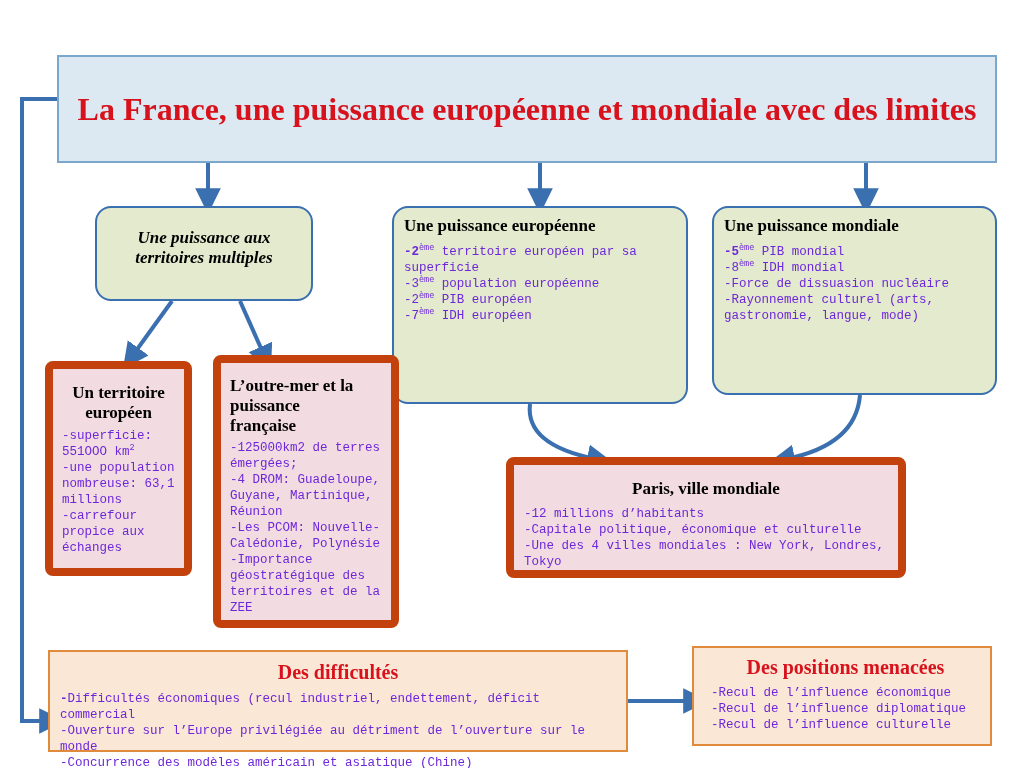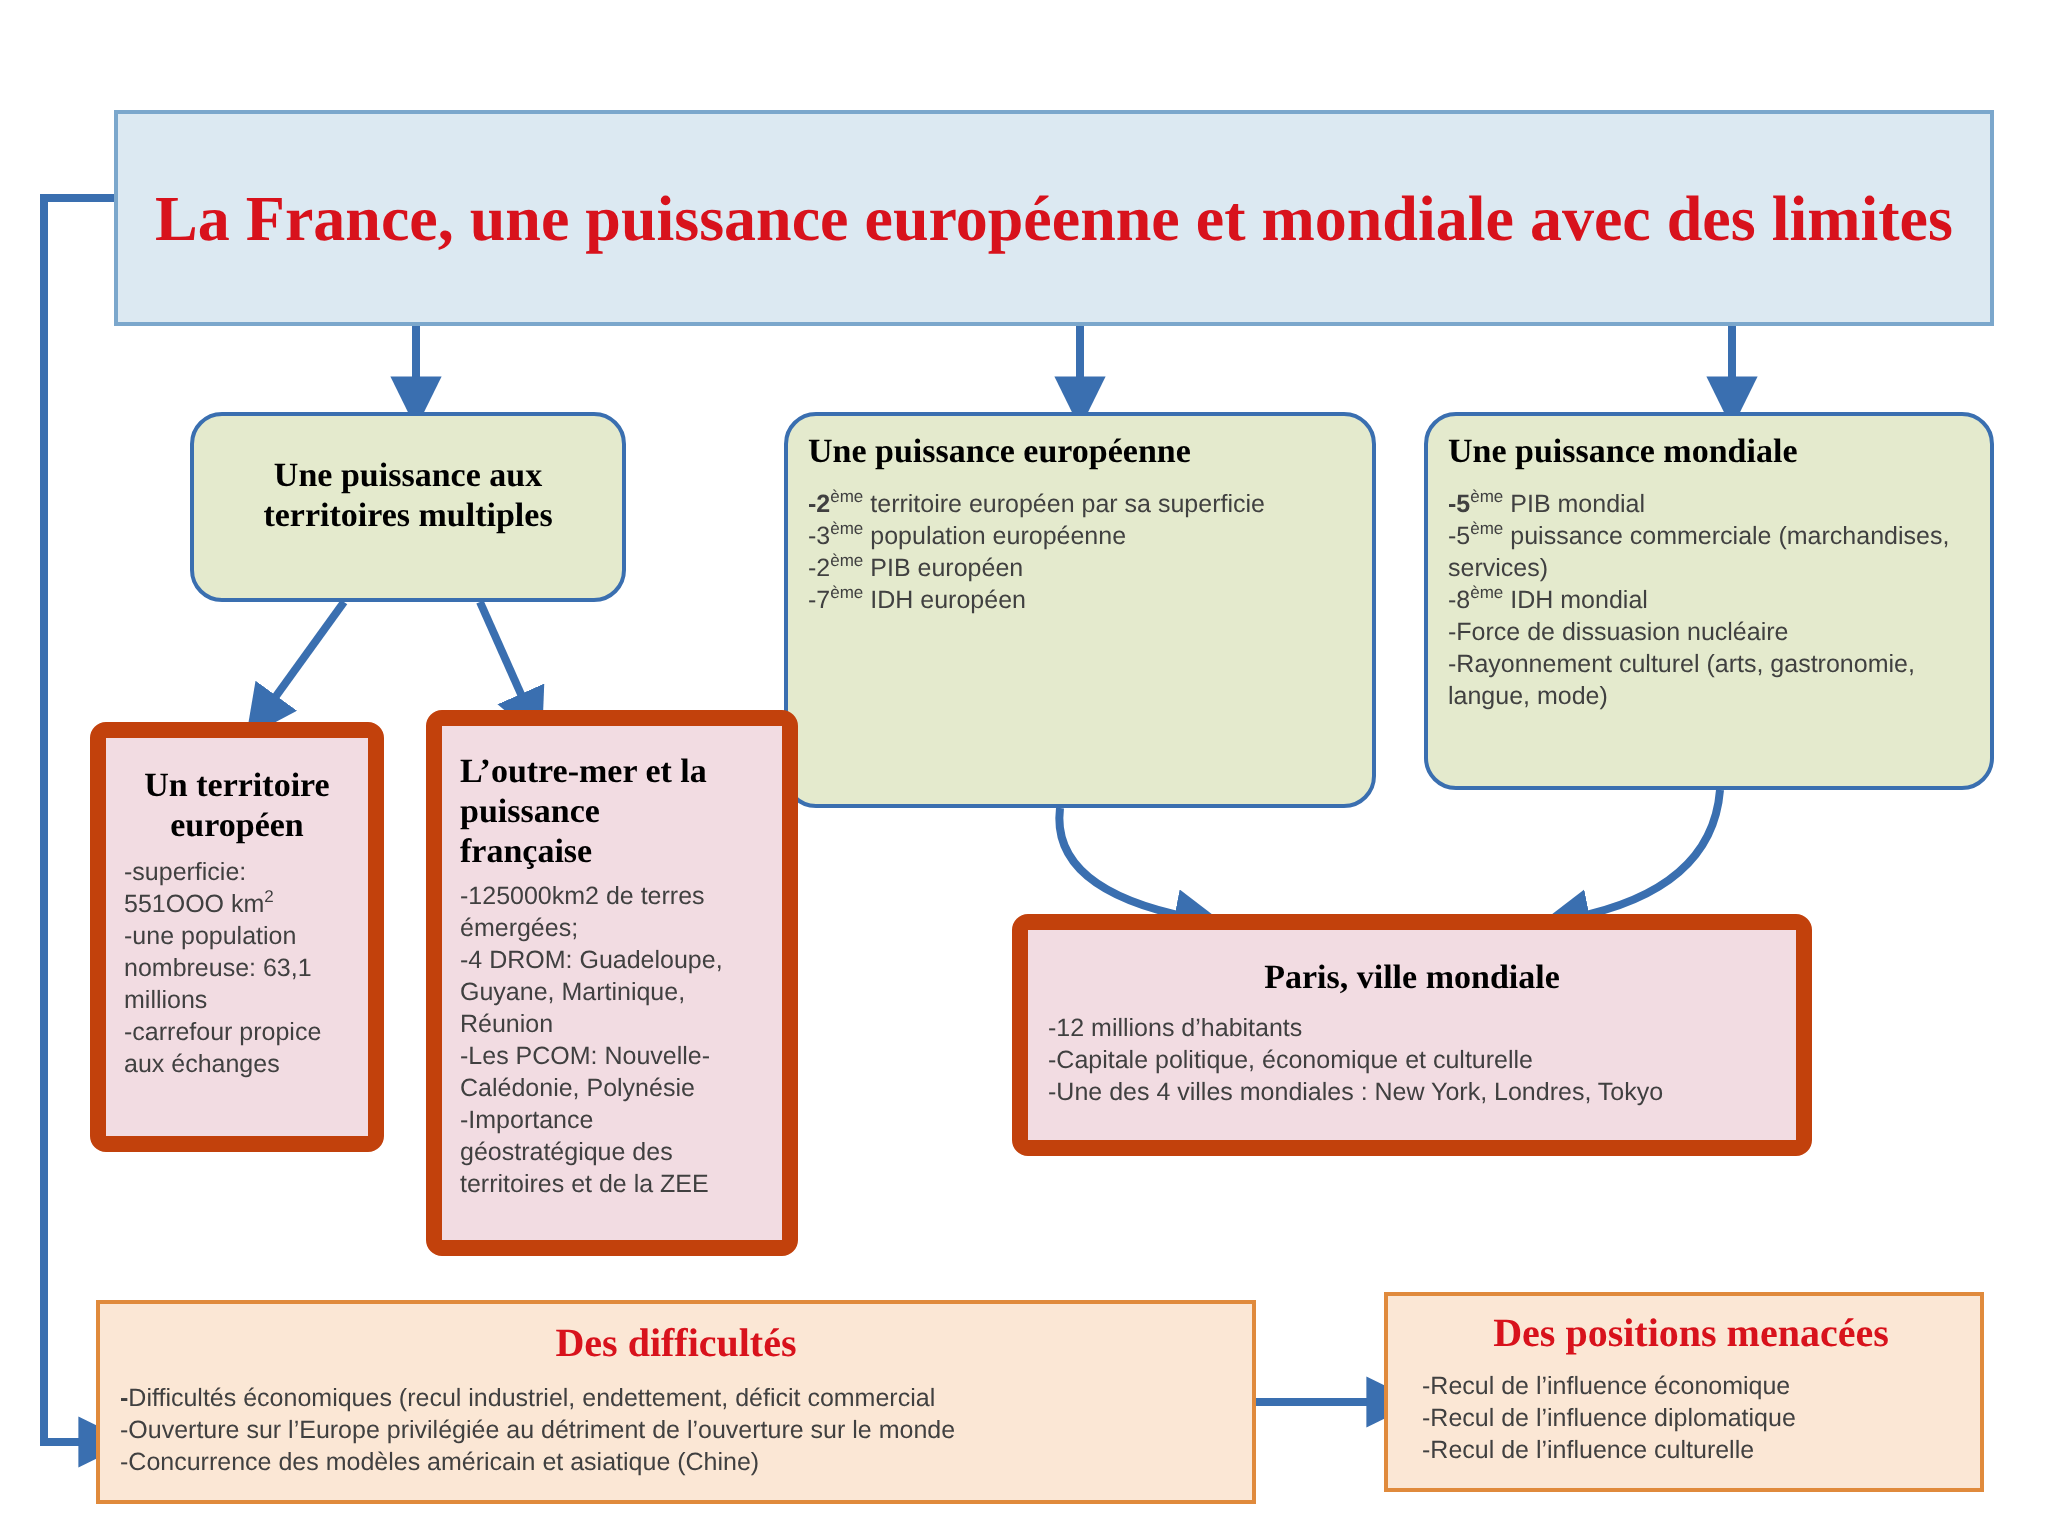--- a/index.html
+++ b/index.html
@@ -66,23 +66,23 @@
     text-align: center;
   }
   .hdr-red {
     font-family: "Liberation Serif", serif;
     font-weight: bold;
     font-size: 20px;
     color: #d8121c;
     text-align: center;
   }
   .body-text {
-    font-family: Liberation Sans, sans-serif;
+    font-family: Liberation Mono, monospace;
     font-size: 12.5px;
-    color: #404040;
+    color: #6d28d9;
     line-height: 1.28;
   }
   .body-text .lead {
     font-weight: bold;
   }
   sup {
     font-size: 8.5px;
     vertical-align: super;
     line-height: 0;
   }
@@ -127,21 +127,21 @@
 
       <path d="M628,701 L692,701"></path>
     </g>
   </svg>
 
   <div class="box title-box" style="left:57px; top:55px; width:940px; height:108px;">
     <div class="title-text">La France, une puissance européenne et mondiale avec des limites</div>
   </div>
 
   <div class="box green" style="left:95px; top:206px; width:218px; height:95px;">
-    <div class="pad" style="padding-top:20px;">
+    <div class="pad" style="padding-top:20px;font-style:italic;">
       <div class="hdr-serif center line">Une puissance aux</div>
       <div class="hdr-serif center line">territoires multiples</div>
     </div>
   </div>
 
   <div class="box green" style="left:392px; top:206px; width:296px; height:198px;">
     <div class="pad">
       <div class="hdr-serif line" style="margin-bottom:8px;">Une puissance européenne</div>
       <div class="body-text">
         <div class="line"><span class="lead">-2</span><sup>ème</sup><span> territoire européen par sa superficie</span></div>
@@ -150,21 +150,20 @@
         <div class="line"><span>-7</span><sup>ème</sup><span> IDH européen</span></div>
       </div>
     </div>
   </div>
 
   <div class="box green" style="left:712px; top:206px; width:285px; height:189px;">
     <div class="pad">
       <div class="hdr-serif line" style="margin-bottom:8px;">Une puissance mondiale</div>
       <div class="body-text">
         <div class="line"><span class="lead">-5</span><sup>ème</sup><span> PIB mondial</span></div>
-        <div class="line"><span>-5</span><sup>ème</sup><span> puissance commerciale (marchandises, services)</span></div>
         <div class="line"><span>-8</span><sup>ème</sup><span> IDH mondial</span></div>
         <div class="line"><span>-Force de dissuasion nucléaire</span></div>
         <div class="line"><span>-Rayonnement culturel (arts, gastronomie, langue, mode)</span></div>
       </div>
     </div>
   </div>
 
   <div class="box pink" style="left:45px; top:361px; width:147px; height:215px;">
     <div class="pad-sm" style="padding-top:14px;">
       <div class="hdr-serif center line">Un territoire</div>

